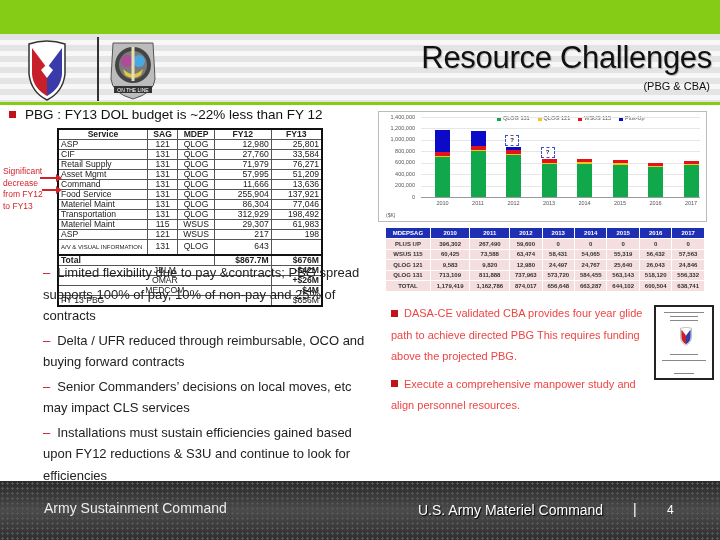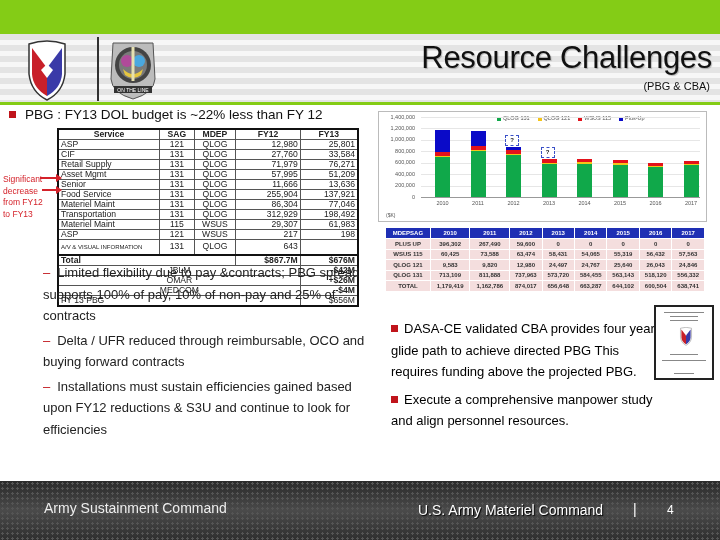--- a/index.html
+++ b/index.html
@@ -15,33 +15,33 @@
   .logo-dui { position: absolute; left: 108px; top: 39px; width: 50px; height: 62px; }
   .title { position: absolute; right: 8px; top: 40px; font-size: 31px; color: #111; letter-spacing: -0.3px;
     text-shadow: 1px 1px 1px rgba(0,0,0,0.25); }
   .subtitle { position: absolute; right: 10px; top: 80px; font-size: 11px; color: #111; }
 
   
   .bullet-sq { display: inline-block; width: 7px; height: 7px; background: #c0141b; margin-right: 9px; vertical-align: middle; position: relative; top: -1px; }
   .pbg-line { position: absolute; left: 9px; top: 107px; font-size: 13.5px; color: #111; }
 
   
-  .budget { position: absolute; left: 57px; top: 128px; width: 302px; border-collapse: collapse; font-size: 8.6px; color: #222; border: 2px solid #111; }
+  .budget { position: absolute; left: 57px; top: 128px; width: 266px; border-collapse: collapse; font-size: 8.6px; color: #222; border: 2px solid #111; }
   .budget th, .budget td { border: 1px solid #555; padding: 0 2px; height: 9.2px; line-height: 9px; white-space: nowrap; }
   .budget th { font-weight: bold; text-align: center; background: #fff; }
   .budget td.c { text-align: center; }
   .budget td.r { text-align: right; }
   .budget td.small { font-size: 6px; line-height: 6px; }
   .budget tr.tot td { font-weight: bold; border-top: 2px solid #111; }
   .budget tr.adj td { font-weight: normal; }
   .budget tr.adj td.lbl { text-align: center; }
   .budget tr.adj td.r { font-weight: bold; }
   .budget tr.final td { font-weight: normal; border-top: 1.5px solid #111; }
 
-  .annot { position: absolute; left: 3px; top: 166px; font-size: 8.5px; line-height: 11.5px; color: #d4222a; margin-top: 8px; }
+  .annot { position: absolute; left: 3px; top: 166px; font-size: 8.5px; line-height: 11.5px; color: #d4222a; }
   .arrow { position: absolute; height: 2px; background: #d4222a; }
   .arrow::after { content: ""; position: absolute; right: -4px; top: -3px; border-left: 6px solid #d4222a; border-top: 4px solid transparent; border-bottom: 4px solid transparent; }
 
   
   .subs { position: absolute; left: 43px; top: 262px; width: 325px; font-size: 13px; line-height: 21.5px; color: #222; }
   .subs .item { margin-bottom: 3px; }
   .dash { color: #c0141b; margin-right: 7px; }
 
   
   .chart-box { position: absolute; left: 378px; top: 111px; width: 329px; height: 111px; border: 1px solid #bbb; background: #fff; }
@@ -56,21 +56,21 @@
   .qbox { position: absolute; border: 1px dashed #3a50c8; font-size: 6px; text-align: center; font-weight: bold; color: #222; line-height: 9px; background: #fff; }
   .units { position: absolute; left: 7px; bottom: 3px; font-size: 5px; color: #555; }
 
   
   .mdep { position: absolute; left: 385px; top: 227px; width: 320px; border-collapse: collapse; font-size: 6px; }
   .mdep th { background: #1f2fb4; color: #fff; font-weight: bold; height: 11px; border: 1px solid #fff; text-align: center; }
   .mdep td { background: #f4dede; color: #333; height: 10.5px; border: 1px solid #fff; text-align: center; font-weight: bold; }
   .mdep td.lbl { color: #333; }
 
   
-  .right-bullets { position: absolute; left: 391px; top: 318px; width: 270px; font-size: 13px; line-height: 21.5px; color: #000000; }
+  .right-bullets { position: absolute; left: 391px; top: 303px; width: 270px; font-size: 11px; line-height: 21.5px; color: #ef4444; }
   .right-bullets .item { margin-bottom: 6px; }
   .right-bullets .bullet-sq { margin-right: 6px; }
 
   .doc-thumb { position: absolute; left: 654px; top: 305px; width: 60px; height: 75px; border: 2px solid #222; background: #fff; }
   .doc-line { position: absolute; left: 8px; right: 8px; height: 1px; background: #888; }
   .doc-shield { position: absolute; left: 22px; top: 20px; width: 16px; height: 19px; }
 
   
   .footer { position: absolute; left: 0; top: 481px; width: 720px; height: 59px;
     background-color: #3a3a3a;
@@ -145,21 +145,21 @@
         <td class="r">76,271</td>
       </tr>
     <tr>
         <td>Asset Mgmt</td>
         <td class="c">131</td>
         <td class="c">QLOG</td>
         <td class="r">57,995</td>
         <td class="r">51,209</td>
       </tr>
     <tr>
-        <td>Senior</td>
+        <td>Command</td>
         <td class="c">131</td>
         <td class="c">QLOG</td>
         <td class="r">11,666</td>
         <td class="r">13,636</td>
       </tr>
     <tr>
         <td>Food Service</td>
         <td class="c">131</td>
         <td class="c">QLOG</td>
         <td class="r">255,904</td>
@@ -229,20 +229,21 @@
   <div>decrease</div>
   <div>from FY12</div>
   <div>to FY13</div>
 </div>
 <div class="arrow" style="left:40px; top:177px; width:18px;"></div>
 <div class="arrow" style="left:42px; top:189px; width:16px;"></div>
 
 <div class="subs">
   <div class="item"><span class="dash">–</span><span>Limited flexibility due to pay &amp;contracts; PBG spread supports 100% of pay, 10% of non-pay and 25% of contracts</span></div>
   <div class="item"><span class="dash">–</span><span>Delta / UFR reduced through reimbursable, OCO and buying forward contracts</span></div>
+  <div class="item"><span class="dash">–</span><span>Senior Commanders’ decisions on local moves, etc may impact CLS services</span></div>
   <div class="item"><span class="dash">–</span><span>Installations must sustain efficiencies gained based upon FY12 reductions &amp; S3U and continue to look for efficiencies</span></div>
 </div>
 
 <div class="chart-box" id="chart">
   <div class="legend" id="legend">
       <span><span class="sw" style="background: rgb(16, 168, 74);"></span><span>QLOG 131</span></span>
       <span><span class="sw" style="background: rgb(245, 197, 24);"></span><span>QLOG 121</span></span>
       <span><span class="sw" style="background: rgb(227, 18, 27);"></span><span>WSUS 115</span></span>
       <span><span class="sw" style="background: rgb(10, 10, 200);"></span><span>Plus-Up</span></span>
     </div>

